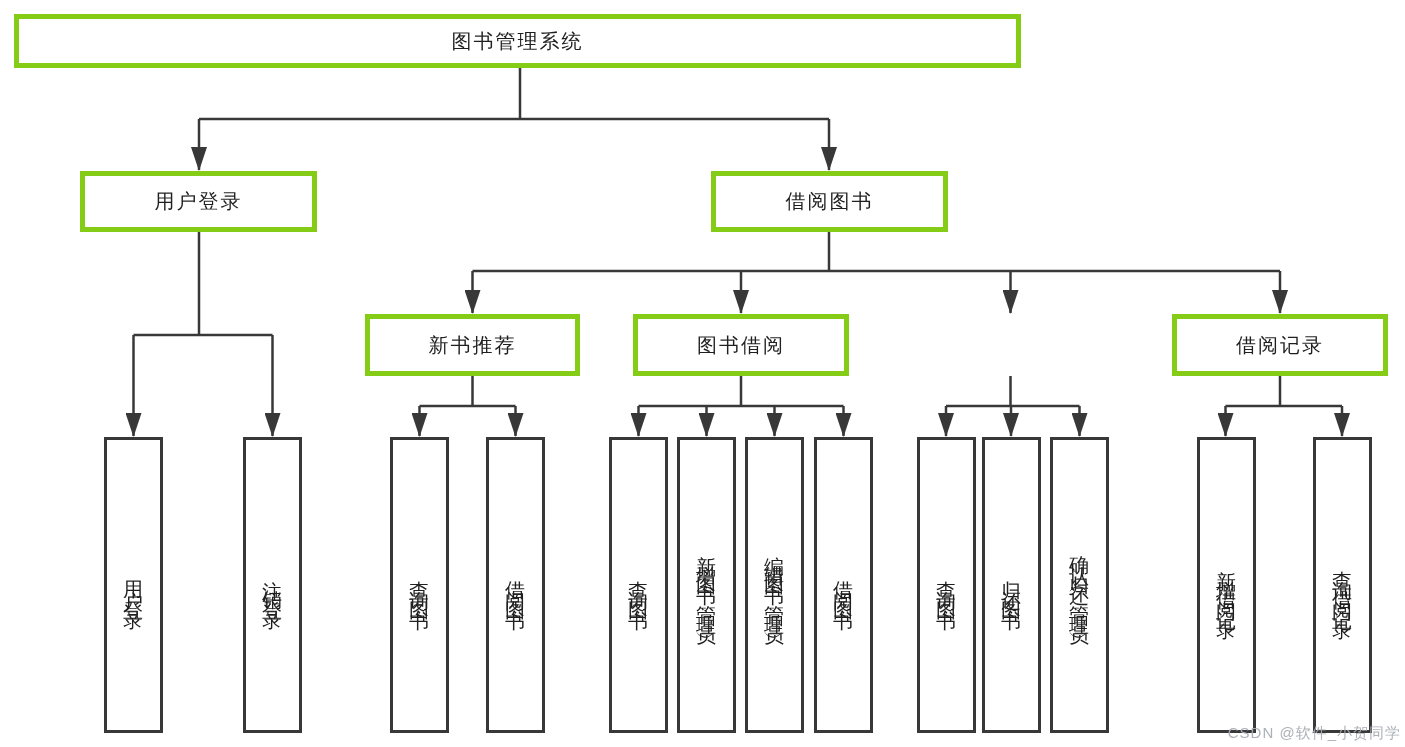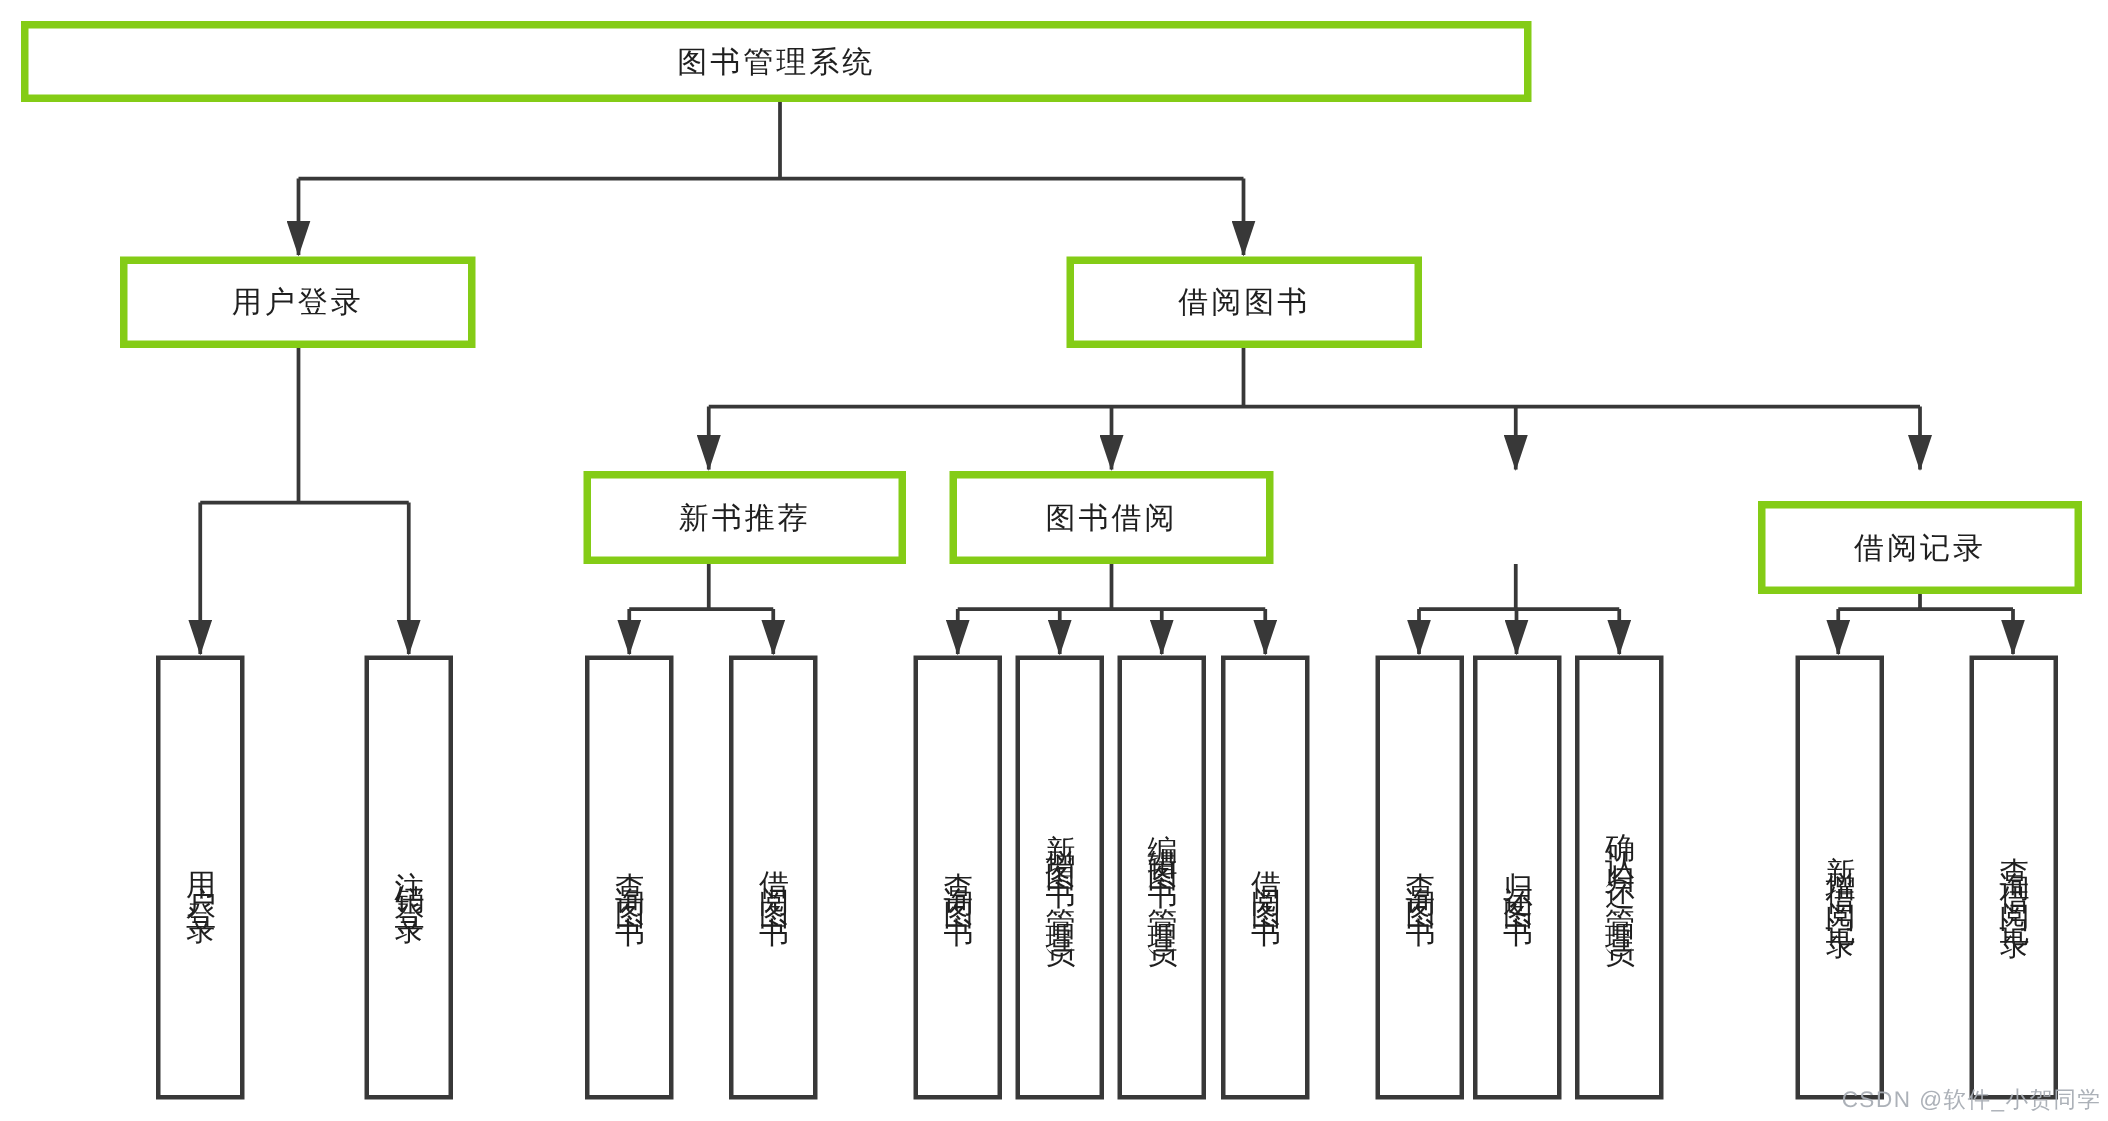--- a/index.html
+++ b/index.html
@@ -109,23 +109,23 @@
 
     <line x1="1225.5" y1="406" x2="1225.5" y2="436" stroke="#383838" stroke-width="2.5" marker-end="url(#arrow)"></line>
     <line x1="1342" y1="406" x2="1342" y2="436" stroke="#383838" stroke-width="2.5" marker-end="url(#arrow)"></line>
   </svg>
 
   <div class="hbox" style="left:14px; top:14px; width:1007px; height:54px;">图书管理系统</div>
 
   <div class="hbox" style="left:80px; top:171px; width:237px; height:61px;">用户登录</div>
   <div class="hbox" style="left:711px; top:171px; width:237px; height:61px;">借阅图书</div>
 
-  <div class="hbox" style="left:365px; top:314px; width:215px; height:62px;margin-left:24px;">新书推荐</div>
+  <div class="hbox" style="left:365px; top:314px; width:215px; height:62px;">新书推荐</div>
   <div class="hbox" style="left:633px; top:314px; width:216px; height:62px;">图书借阅</div>
-  <div class="hbox" style="left:1172px; top:314px; width:216px; height:62px;margin-top:20px;">借阅记录</div>
+  <div class="hbox" style="left:1172px; top:314px; width:216px; height:62px;">借阅记录</div>
 
   <div class="vbox" style="left:104px;">用户登录</div>
   <div class="vbox" style="left:243px;">注销登录</div>
 
   <div class="vbox" style="left:390px;">查询图书</div>
   <div class="vbox" style="left:486px;">借阅图书</div>
 
   <div class="vbox" style="left:609px;">查询图书</div>
   <div class="vbox" style="left:677px;">新增图书（管理员）</div>
   <div class="vbox" style="left:745px;">编辑图书（管理员）</div>

